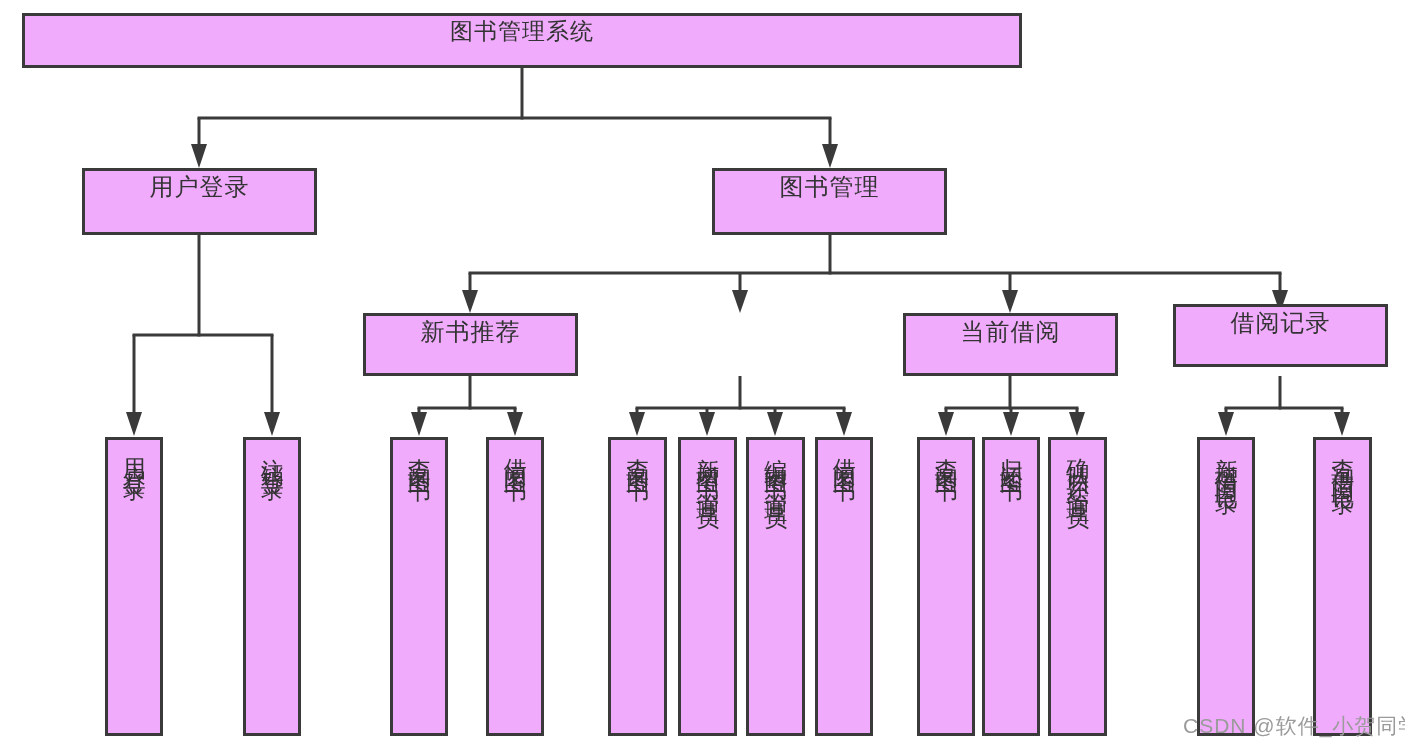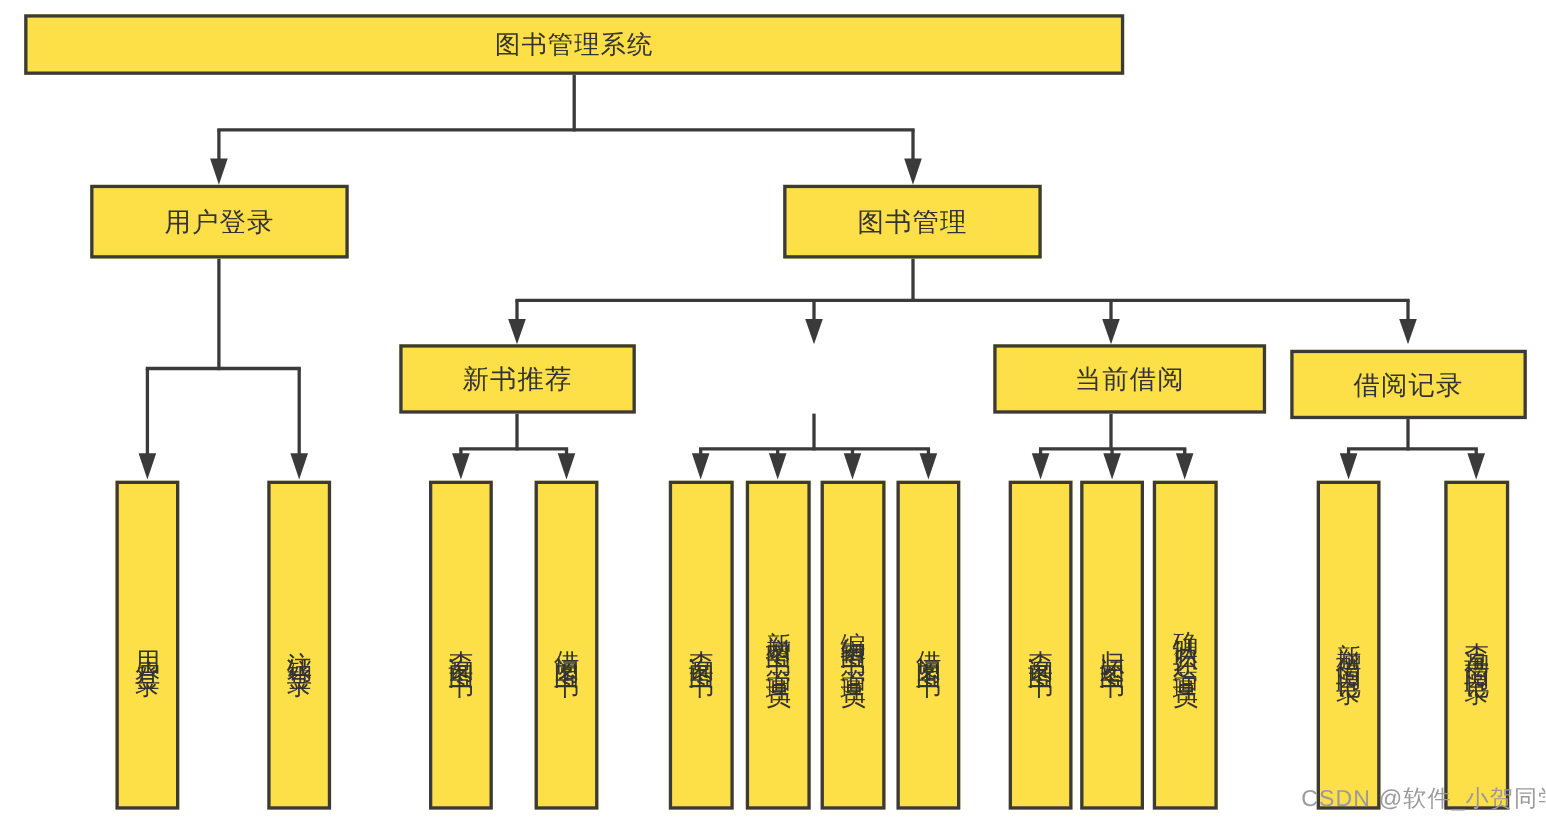--- a/index.html
+++ b/index.html
@@ -18,22 +18,22 @@
   }
   #connectors{
     position:absolute;left:0;top:0;width:1405px;height:747px;z-index:1;
   }
   #connectors line{stroke:var(--line);stroke-width:3;}
   #connectors polygon{fill:var(--line);stroke:none;}
   .box{
     position:absolute;
     box-sizing:border-box;
     border:3px solid var(--line);
-    background:#fde047;
-    display:flex;align-items:center;justify-content:center;
+    background:#f0abfc;
+    display:flex;justify-content:center;
     color:var(--text);
     z-index:2;
   }
   .h-label{
     font-size:24px;
     letter-spacing:1px;
     white-space:nowrap;
   }
   .root-label{font-size:23px;}
   .v-label{
@@ -134,24 +134,24 @@
   <div class="box" style="left:82px;top:168px;width:235px;height:67px;">
     <span class="h-label">用户登录</span>
   </div>
   <div class="box" style="left:363px;top:313px;width:215px;height:63px;">
     <span class="h-label">新书推荐</span>
   </div>
 
   <div class="box" style="left:712px;top:168px;width:235px;height:67px;">
     <span class="h-label">图书管理</span>
   </div>
-  <div class="box" style="left:903px;top:313px;width:248px;height:63px;">
+  <div class="box" style="left:903px;top:313px;width:215px;height:63px;">
     <span class="h-label">当前借阅</span>
   </div>
-  <div class="box" style="left:1173px;top:318px;width:215px;height:63px;">
+  <div class="box" style="left:1173px;top:304px;width:215px;height:63px;">
     <span class="h-label">借阅记录</span>
   </div>
 
   <div class="box" style="left:105px;top:437px;width:58px;height:299px;">
     <span class="v-label">用户登录</span>
   </div>
   <div class="box" style="left:243px;top:437px;width:58px;height:299px;">
     <span class="v-label">注销登录</span>
   </div>
 

